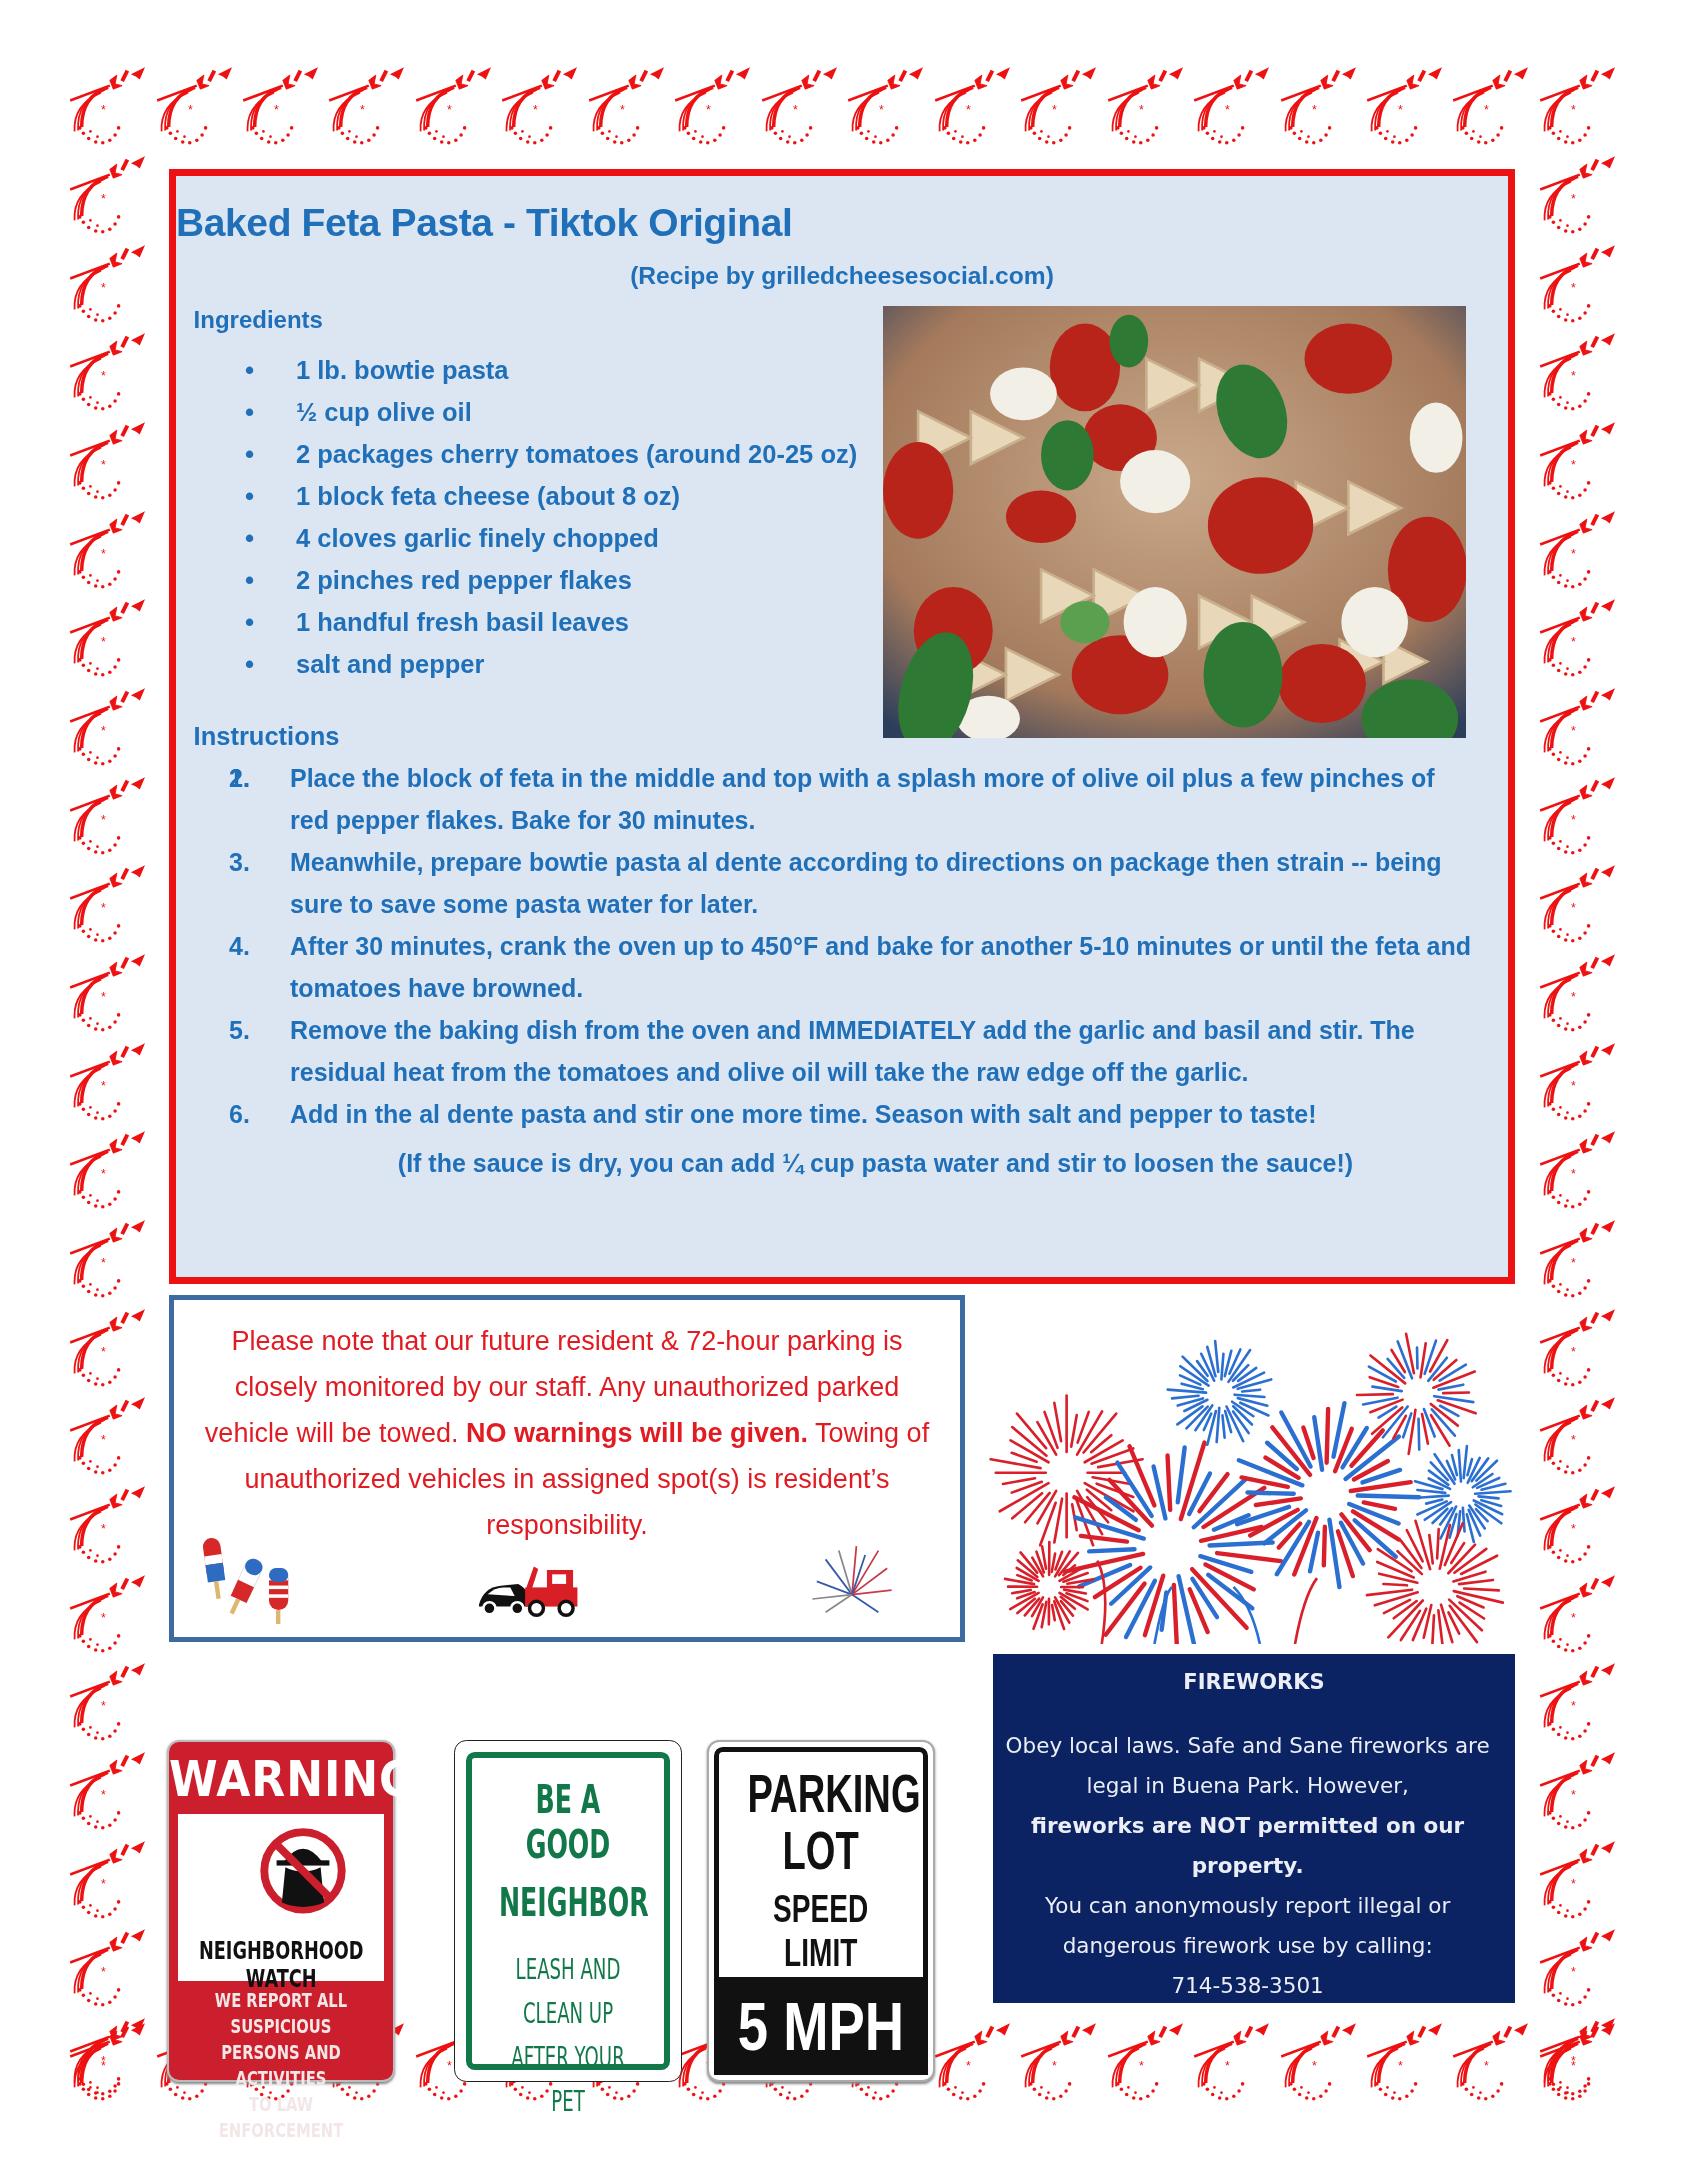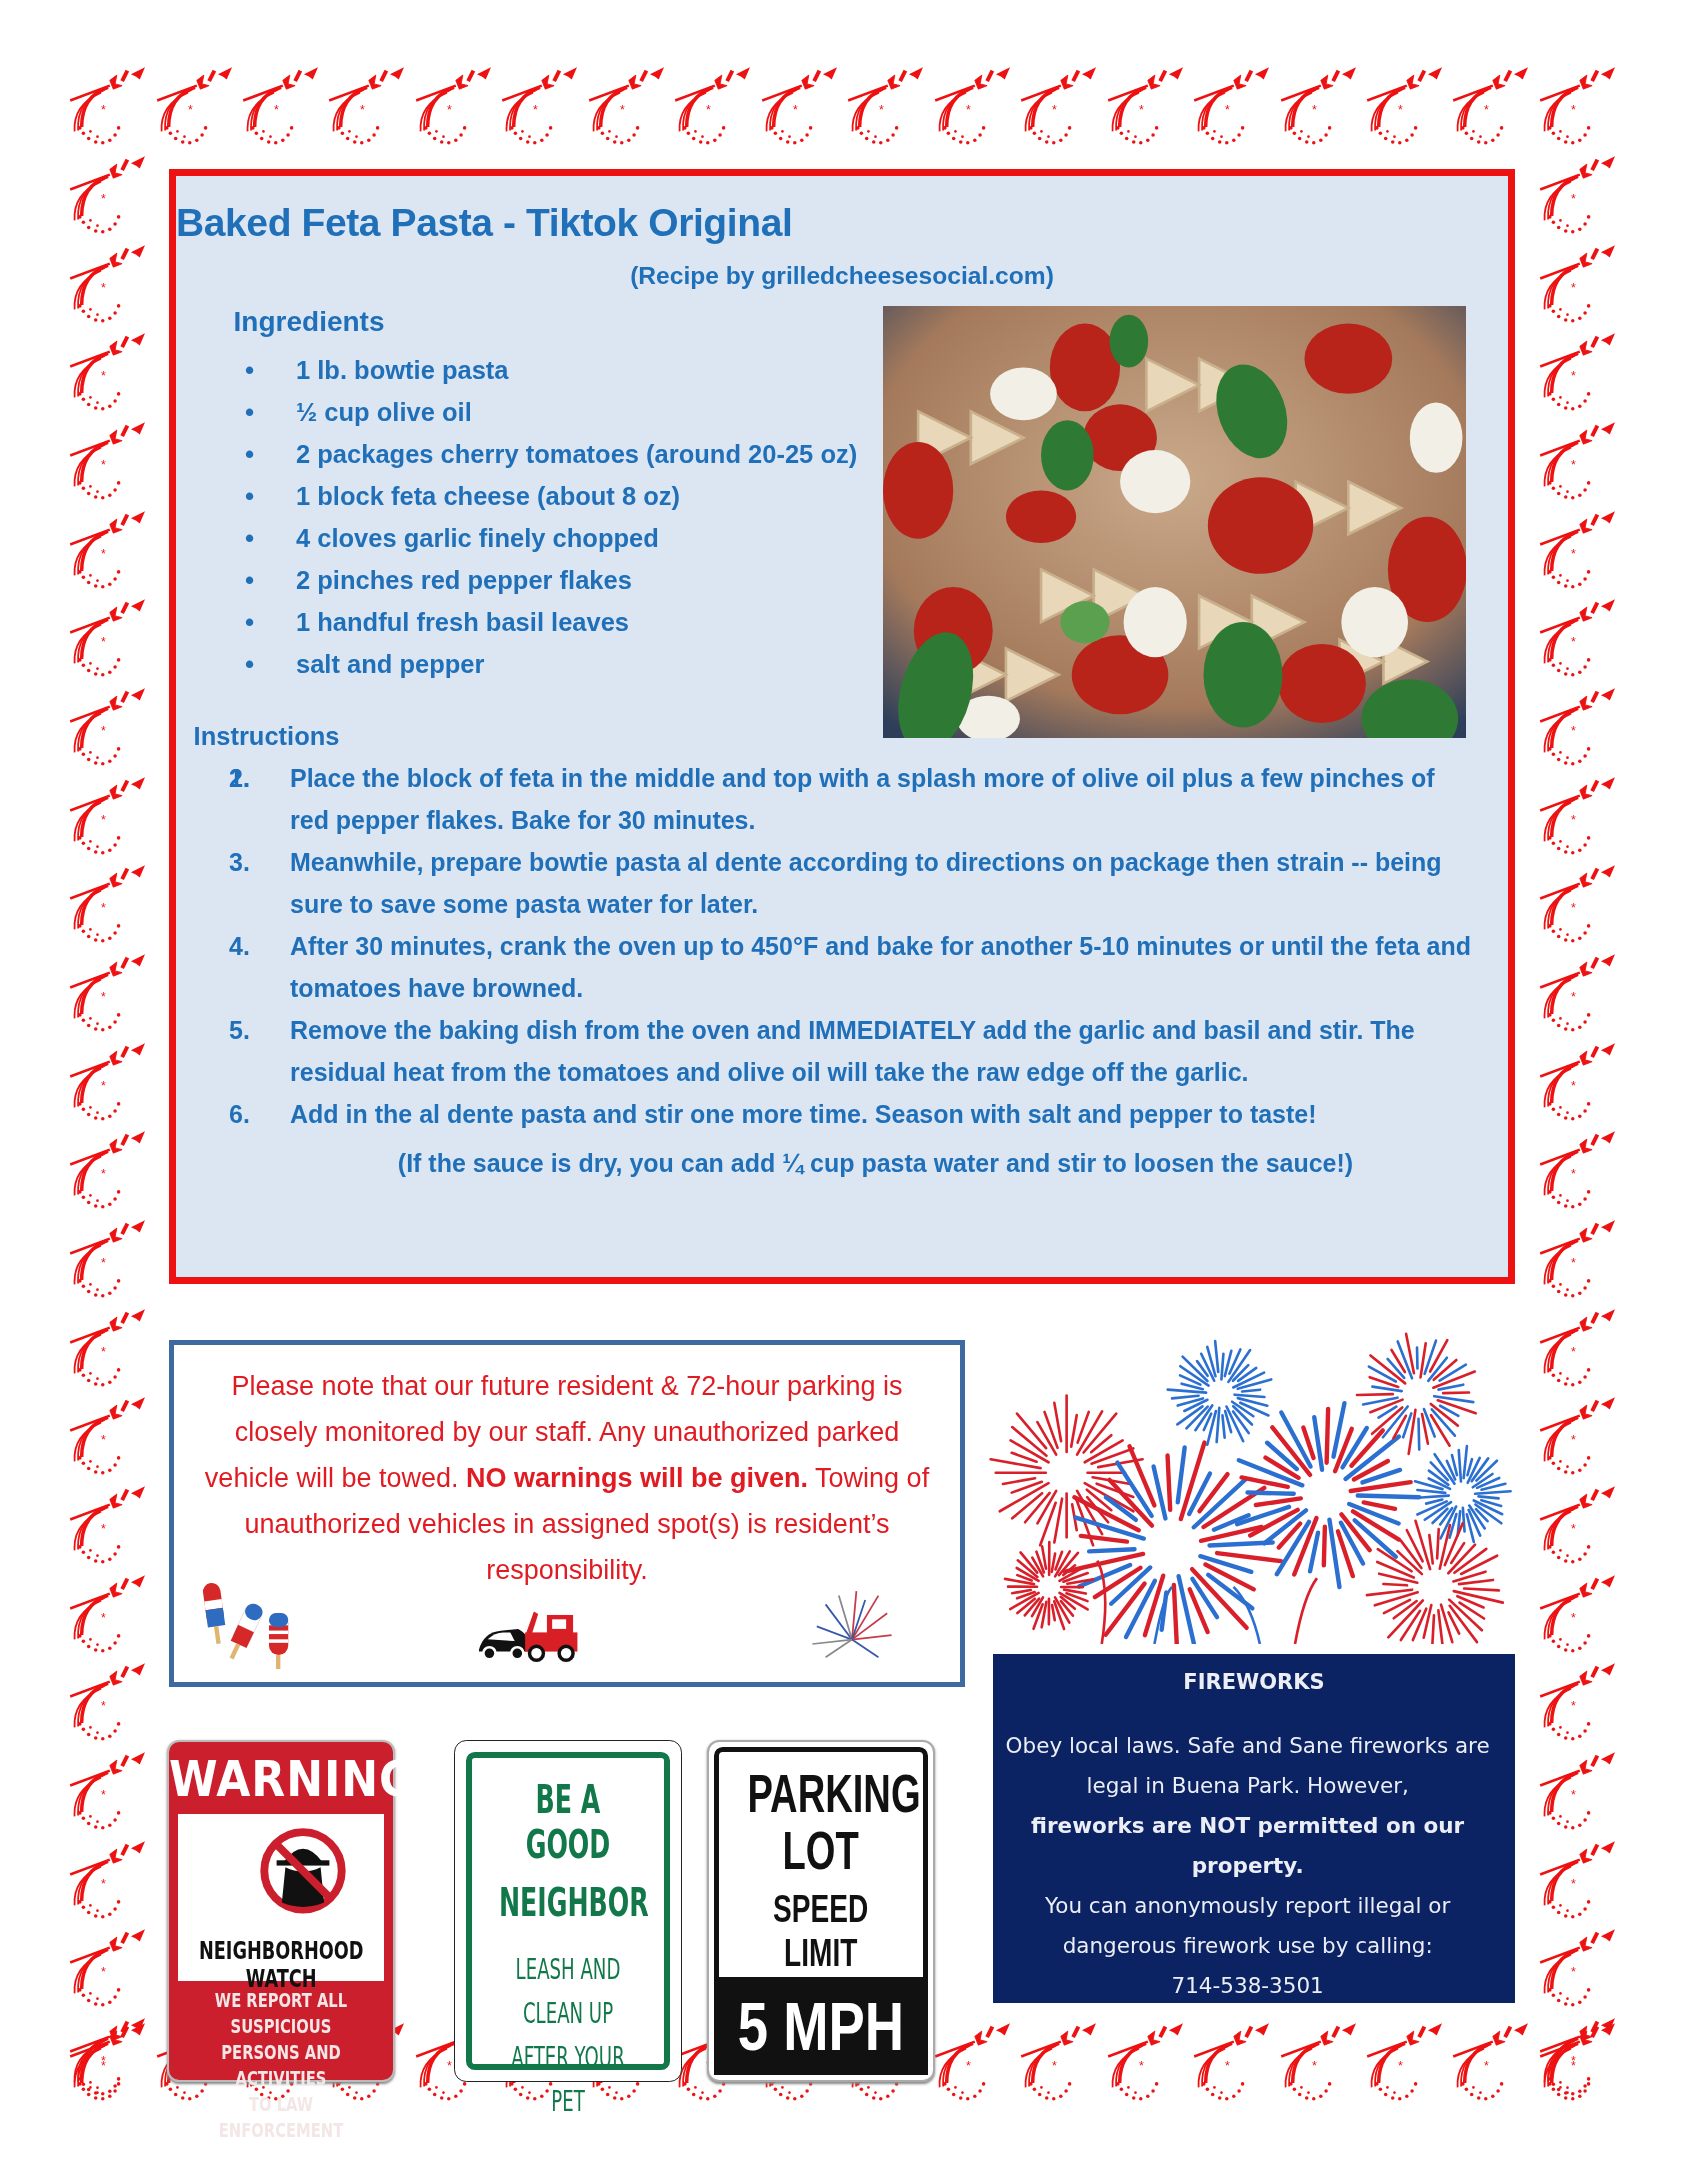--- a/index.html
+++ b/index.html
@@ -10,34 +10,34 @@
   
   .border-icon { position:absolute; width:88px; height:88px; }
   .border-icon svg { width:88px; height:88px; display:block; }
 
   
   #recipe { left:169px; top:169px; width:1346px; height:1115px; box-sizing:border-box;
             border:7px solid #ee1111; background:#dce6f2; }
   .blue { color:#1f6fb9; font-weight:bold; }
   #recipe-title { left:0; right:12px; top:24.6px; text-align:left; font-size:39px; letter-spacing:-0.4px; }
   #recipe-credit { left:0; right:0; top:86px; text-align:center; font-size:24.6px; }
-  #ing-heading { left:17.6px; top:130px; font-size:28px;margin-left:40px; }
+  #ing-heading { left:17.6px; top:130px; font-size:24px; }
   #ing-list { left:61px; top:165px; margin:8px; padding:0; list-style:none; font-size:25.5px; }
   #ing-list li { height:42px; line-height:42px; position:relative; padding-left:51px; white-space:nowrap; }
   #ing-list li::before { content:"\2022"; position:absolute; left:0; top:0; font-size:26px; }
   #food-photo { left:707px; top:130px; width:583px; height:432px; overflow:hidden; }
   #ins-heading { left:17.6px; top:546px; font-size:25.5px;text-align:center; }
   #ins-list { left:53px; top:581px; width:1246px; margin:0; padding:0; list-style:none; font-size:25px; }
   #ins-list li { position:relative; padding-left:61px; line-height:42px; }
   #ins-list li .num { position:absolute; left:0; top:0; }
   #ins-note { left:0; width:1346px; top:973px; text-align:center; font-size:25px; padding-left:53px; box-sizing:border-box;}
 
   
   #parking { left:169px; top:1295px; width:796px; height:347px; box-sizing:border-box;
-             border:5.3px solid #3d6aa0; background:#fff;margin-top:45px; }
+             border:5.3px solid #3d6aa0; background:#fff; }
   #parking-text { left:17.6px; right:17.6px; top:17.6px; text-align:center; color:#e11b22; font-size:27px; line-height:46px; }
   #parking-text b { font-weight:bold; }
 
   
   #fireworks-art { left:970px; top:1297px; width:549px; height:347px; }
 
   
   .sign { position:absolute; top:1740px; width:228px; height:342px; box-sizing:border-box; border-radius:12.3px; }
   #sign-warning { left:167px; background:#cc1f2d; border:2.6px solid #bbb; box-shadow:0 1.8px 2.6px #888; }
   #sign-neighbor { left:454px; background:#fff; border:1.8px solid #222; padding:11px; }

